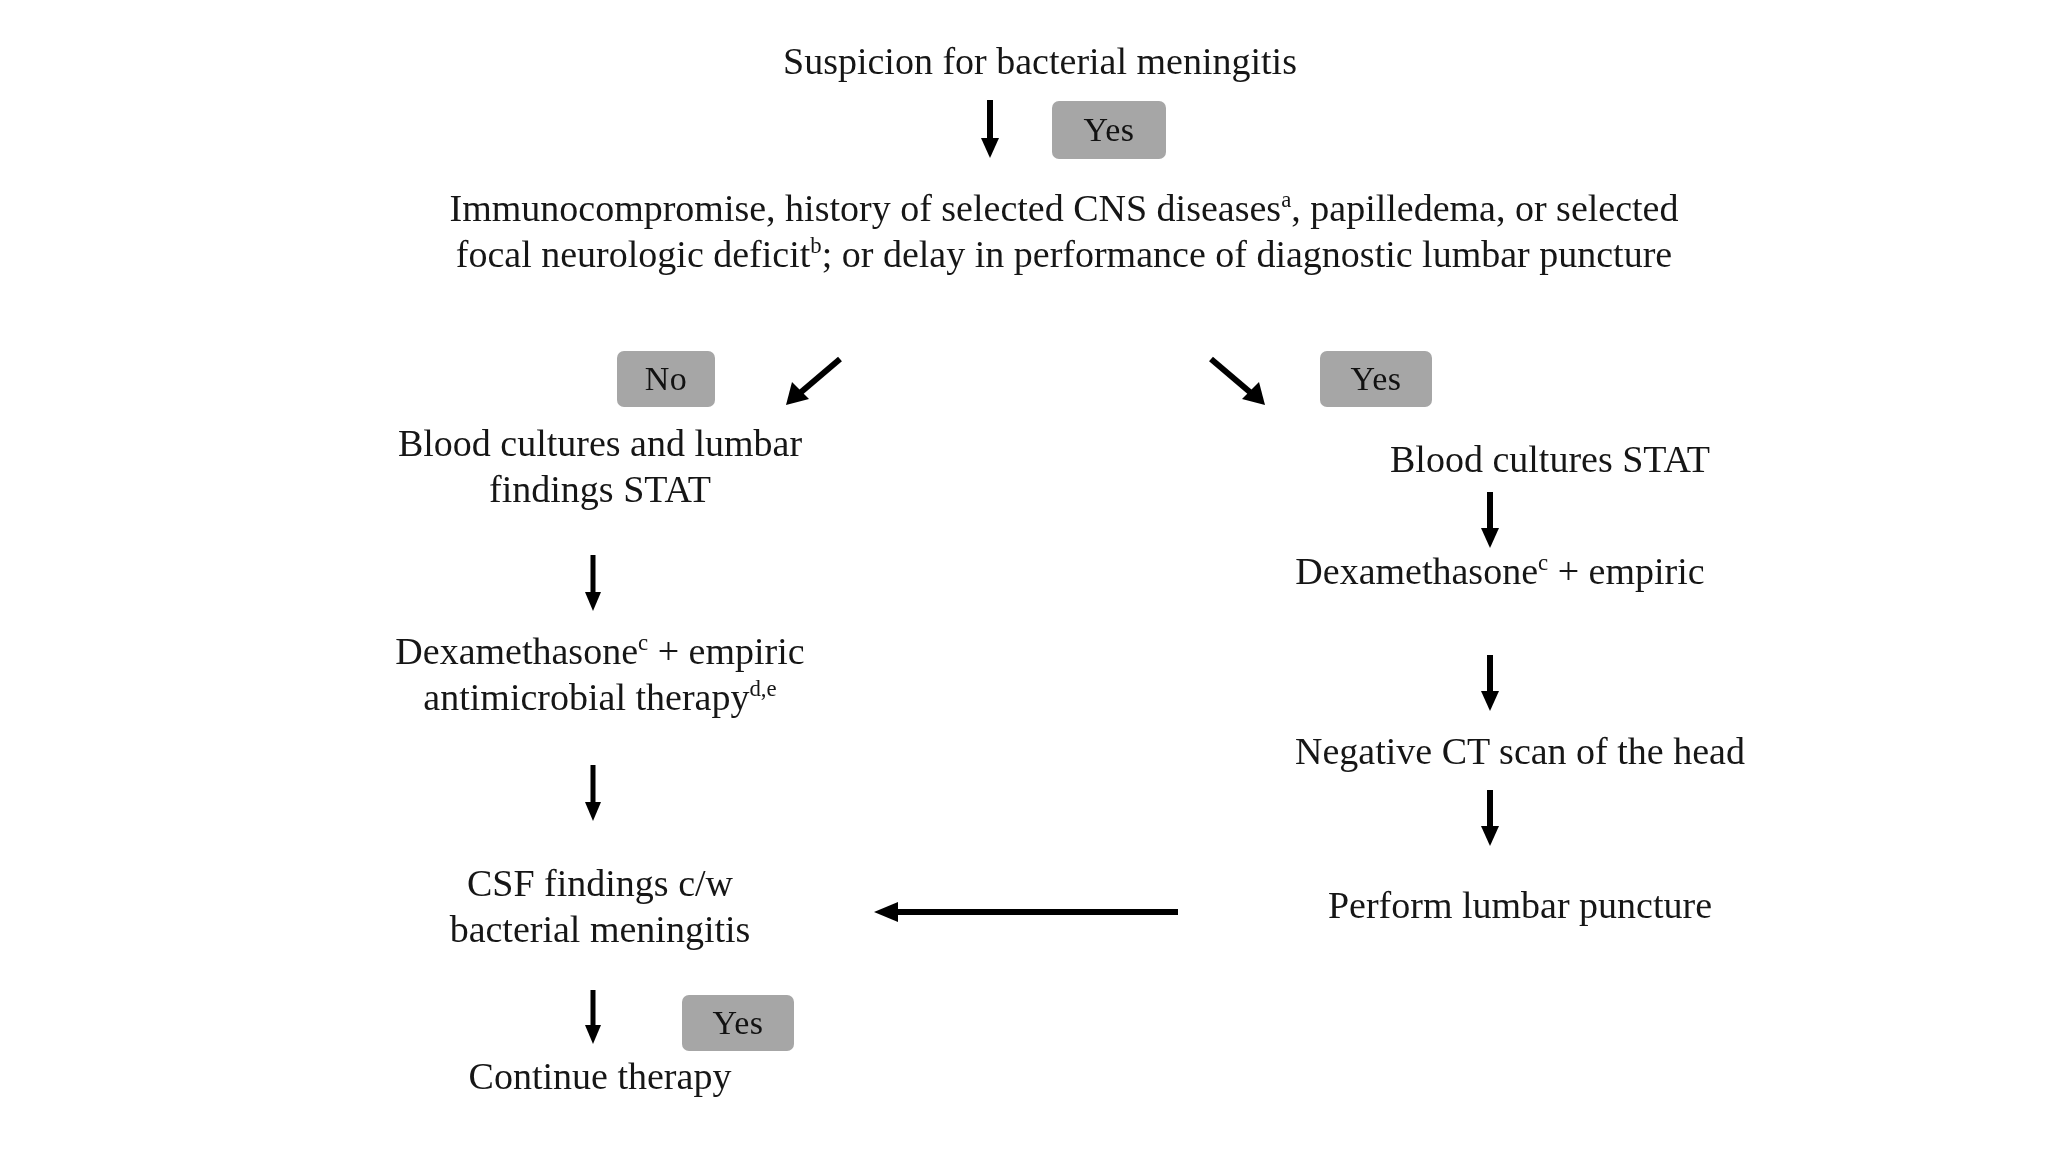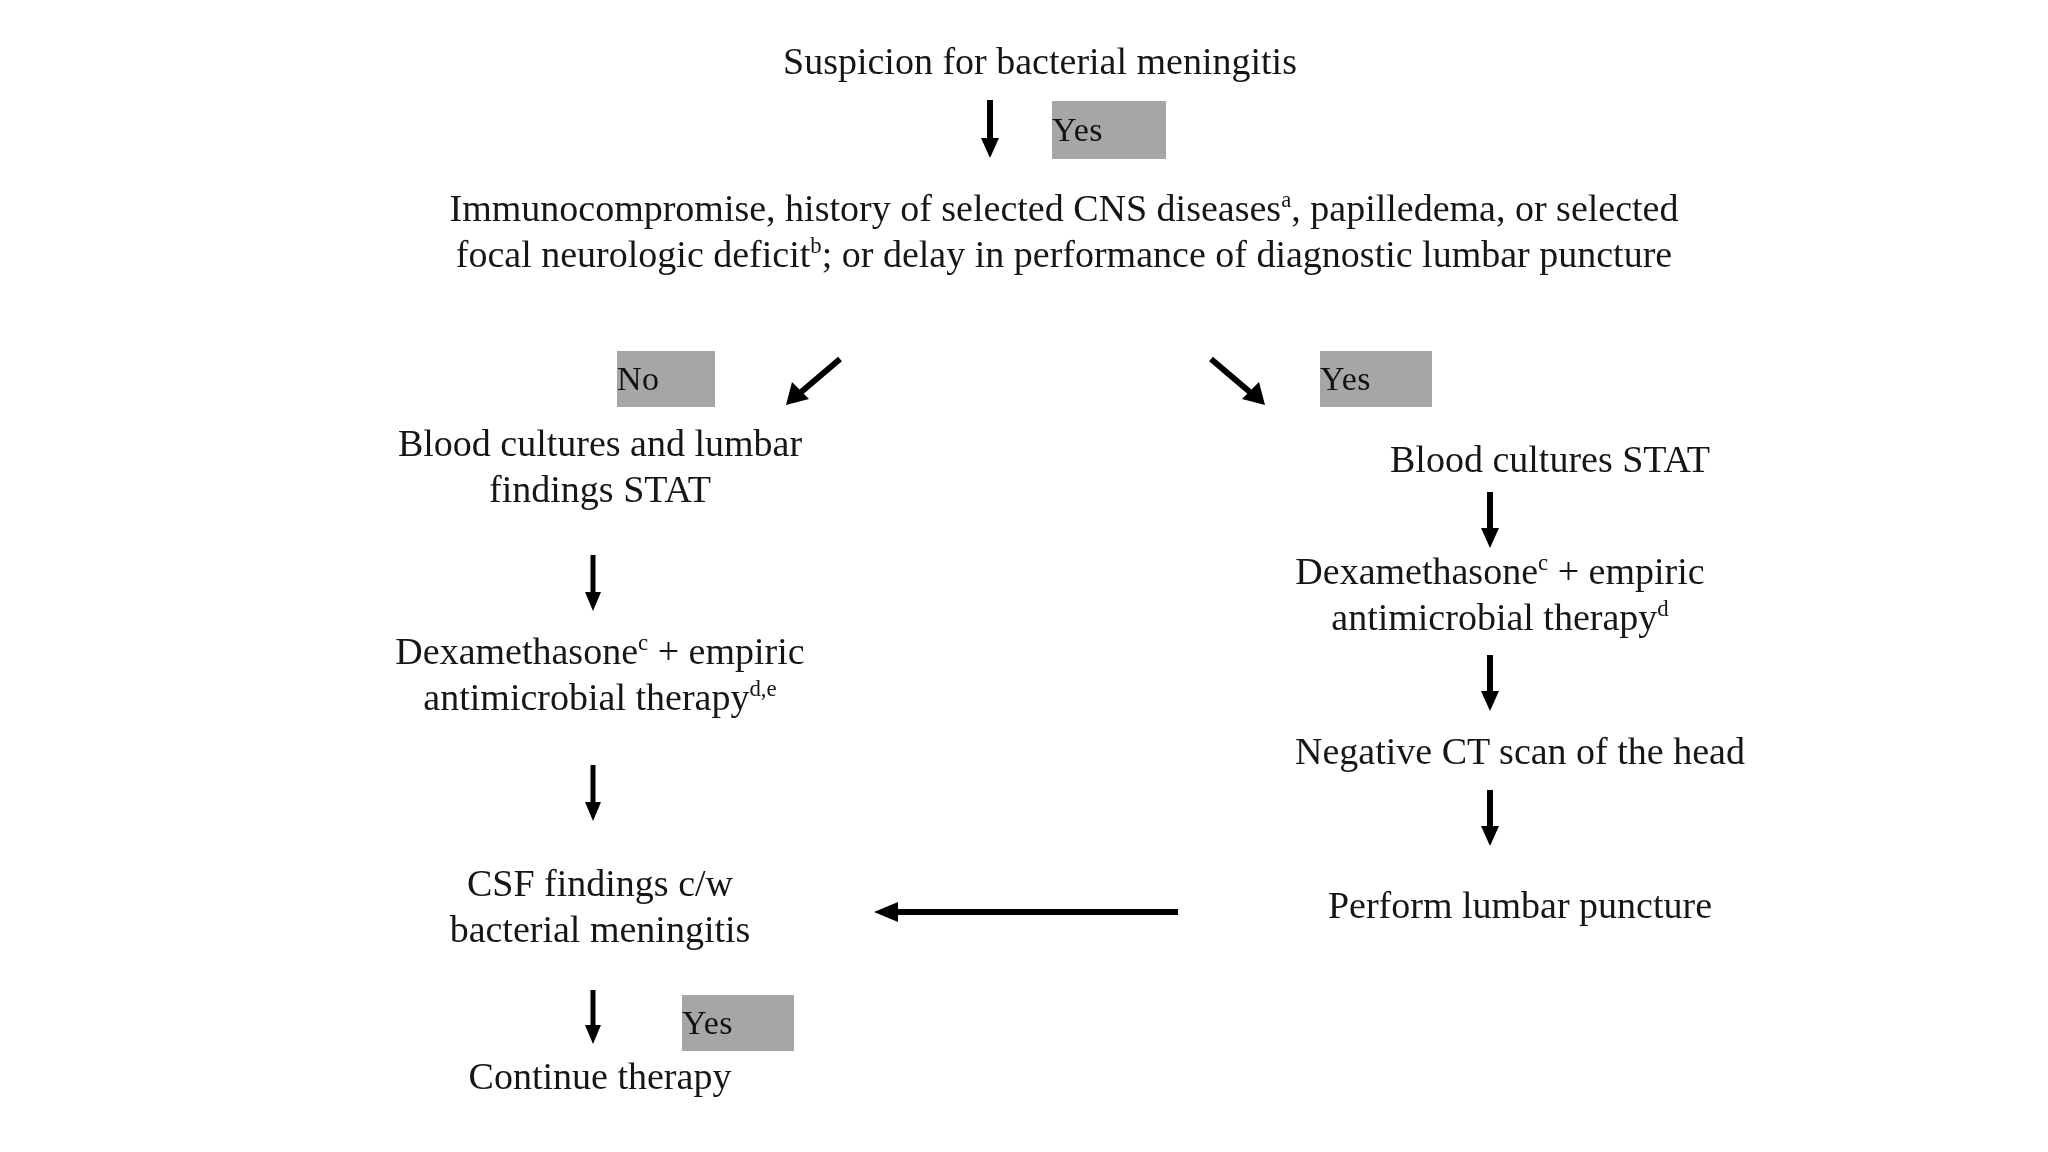--- a/index.html
+++ b/index.html
@@ -30,22 +30,23 @@
     line-height: 0;
   }
   .badge {
     position: absolute;
     background: #a6a6a6;
     color: #121212;
     font-size: 34px;
     line-height: 1;
     display: flex;
     align-items: center;
-    justify-content: flex-start;
+    justify-content: center;
     letter-spacing: 0.5px;
+    border-radius: 7px;
   }
   .arrow-svg {
     position: absolute;
     overflow: visible;
   }
   .arrow-svg path, .arrow-svg line {
     stroke: #000000;
     fill: none;
   }
   .arrow-svg polygon { fill: #000000; }
@@ -143,23 +144,20 @@
 
   <svg class="arrow-svg" style="left:1475px; top:492px;" width="30" height="58" viewBox="0 0 30 58">
     <line x1="15" y1="0" x2="15" y2="42" stroke-width="6"></line>
     <polygon points="15,56 6,36 24,36"></polygon>
   </svg>
 
   <div class="node" style="left:1190px; top:548px; width:620px;">
     <div>
       <span>Dexamethasone</span><sup>c</sup><span> + empiric</span>
     </div>
-    <div>
-      <span>antimicrobial therapy</span><sup>d</sup>
-    </div>
   </div>
 
   <svg class="arrow-svg" style="left:1475px; top:655px;" width="30" height="58" viewBox="0 0 30 58">
     <line x1="15" y1="0" x2="15" y2="42" stroke-width="6"></line>
     <polygon points="15,56 6,36 24,36"></polygon>
   </svg>
 
   <div class="node" style="left:1180px; top:728px; width:680px;">
     <span>Negative CT scan of the head</span>
   </div>

